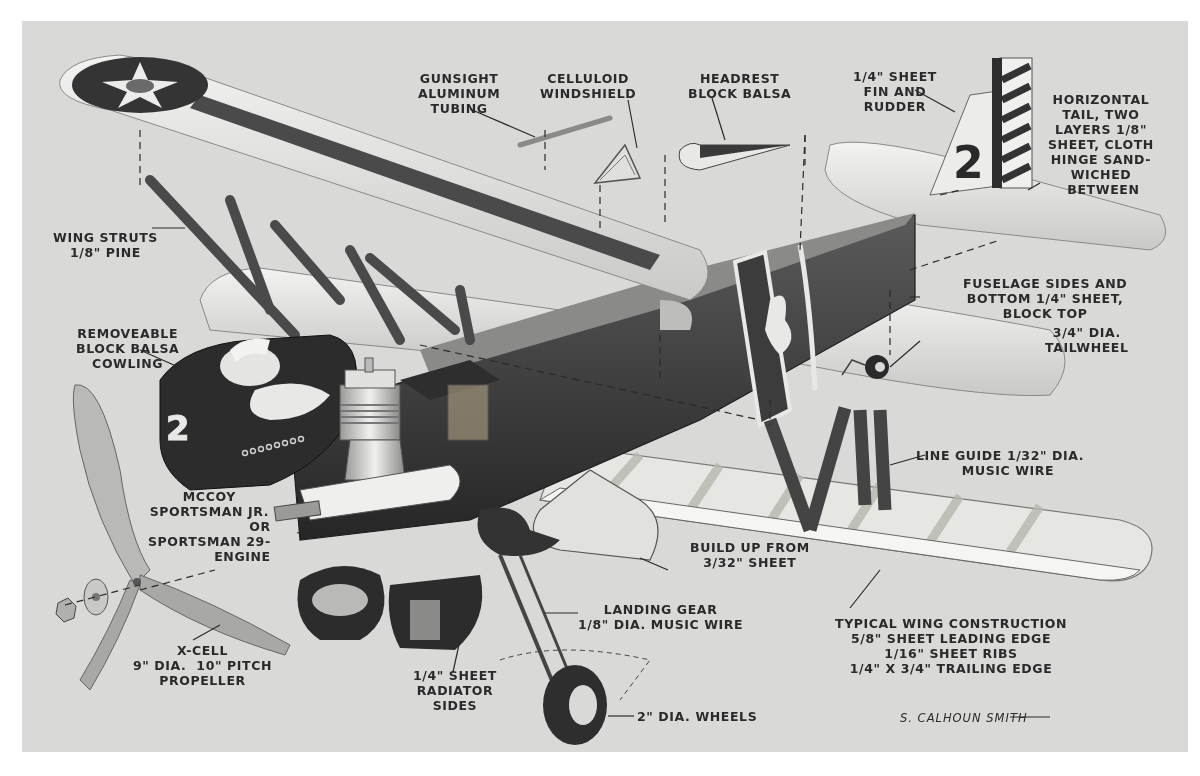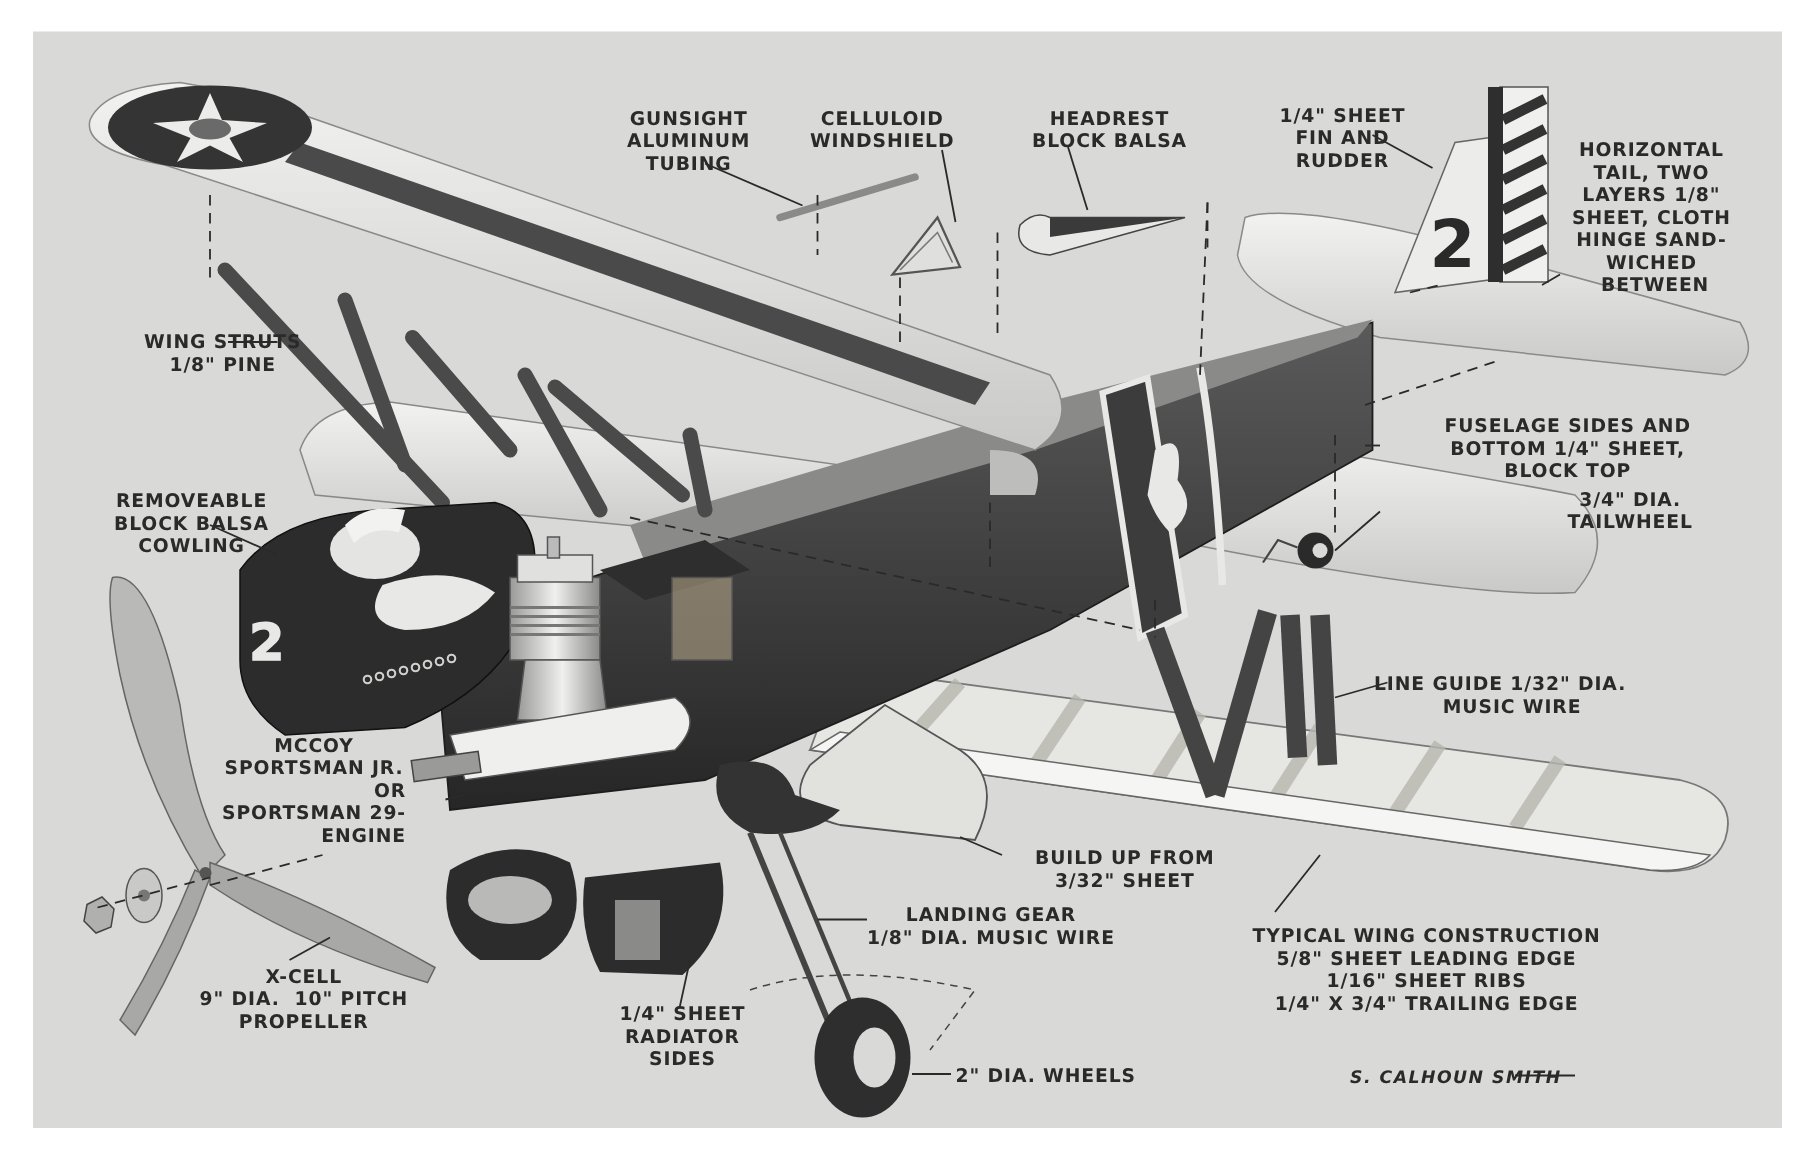--- a/index.html
+++ b/index.html
@@ -6,21 +6,21 @@
   body { width:1200px; height:776px; position:relative; overflow:hidden;
          font-family:"DejaVu Sans", sans-serif; }
   .paper { position:absolute; left:22px; top:21px; width:1166px; height:731px;
            background:#d9d9d7; }
   svg.art { position:absolute; left:0; top:0; width:1200px; height:776px; }
   .label { position:absolute; font-family:"DejaVu Sans", sans-serif; font-weight:bold;
            font-size:12.5px; line-height:15px; color:#2a2a2a; letter-spacing:0.6px;
            white-space:pre; text-transform:uppercase;text-align:center; }
   .label.center { text-align:center; }
   .credit { position:absolute; font-family:"DejaVu Sans", sans-serif; font-style:italic;
-            font-weight:bold; font-size:11.5px; color:#2a2a2a; letter-spacing:1px; }
+            font-weight:normal; font-size:11.5px; color:#2a2a2a; letter-spacing:1px; }
 </style>
 </head>
 <body>
 
 <div class="paper"></div>
 
 <svg class="art" viewBox="0 0 1200 776">
   <defs>
     <linearGradient id="wingG" x1="0" y1="0" x2="0" y2="1">
       <stop offset="0" stop-color="#f2f2f0"></stop>
@@ -228,33 +228,33 @@
 <div class="label" style="left:418px;top:71px;"><span>GUNSIGHT</span><br><span>ALUMINUM</span><br><span>TUBING</span></div>
 
 <div class="label" style="left:540px;top:71px;"><span>CELLULOID</span><br><span>WINDSHIELD</span></div>
 
 <div class="label" style="left:688px;top:71px;"><span>HEADREST</span><br><span>BLOCK BALSA</span></div>
 
 <div class="label" style="left:853px;top:69px;"><span>1/4" SHEET</span><br><span>FIN AND</span><br><span>RUDDER</span></div>
 
 <div class="label" style="left:1048px;top:92px;"><span>HORIZONTAL</span><br><span>TAIL, TWO</span><br><span>LAYERS 1/8"</span><br><span>SHEET, CLOTH</span><br><span>HINGE SAND-</span><br><span>WICHED</span><br><span> BETWEEN</span></div>
 
-<div class="label" style="left:53px;top:220px;margin-left:43px;"><span>WING STRUTS</span><br><span>1/8" PINE</span></div>
+<div class="label" style="left:53px;top:230px;"><span>WING STRUTS</span><br><span>1/8" PINE</span></div>
 
 <div class="label" style="left:963px;top:276px;"><span>FUSELAGE SIDES AND</span><br><span>BOTTOM 1/4" SHEET,</span><br><span>BLOCK TOP</span></div>
 
 <div class="label" style="left:76px;top:326px;"><span>REMOVEABLE</span><br><span>BLOCK BALSA</span><br><span>COWLING</span></div>
 
 <div class="label" style="left:1045px;top:325px;"><span>3/4" DIA.</span><br><span>TAILWHEEL</span></div>
 
 <div class="label" style="left:916px;top:448px;"><span>LINE GUIDE 1/32" DIA.</span><br><span style="padding-left:16px">MUSIC WIRE</span></div>
 
 <div class="label center" style="left:148px;top:489px;"><span style="display:block;text-align:center">McCOY</span><span style="display:block;text-align:center">SPORTSMAN JR.</span><span style="display:block;padding-left:54px;text-align:right">OR</span><span style="display:block;text-align:left">SPORTSMAN 29-</span><span style="display:block;padding-left:44px;text-align:right">ENGINE</span></div>
 
-<div class="label" style="left:690px;top:564px;"><span>BUILD UP FROM</span><br><span>3/32" SHEET</span></div>
+<div class="label" style="left:690px;top:540px;"><span>BUILD UP FROM</span><br><span>3/32" SHEET</span></div>
 
 <div class="label" style="left:578px;top:602px;"><span>LANDING GEAR</span><br><span>1/8" DIA. MUSIC WIRE</span></div>
 
 <div class="label" style="left:835px;top:616px;"><span>TYPICAL WING CONSTRUCTION</span><br><span>5/8" SHEET LEADING EDGE</span><br><span>1/16" SHEET RIBS</span><br><span>1/4" X 3/4" TRAILING EDGE</span></div>
 
 <div class="label" style="left:133px;top:643px;"><span>X-CELL</span><br><span>9" DIA.  10" PITCH</span><br><span>PROPELLER</span></div>
 
 <div class="label" style="left:413px;top:668px;"><span>1/4" SHEET</span><br><span>RADIATOR</span><br><span>SIDES</span></div>
 
 <div class="label" style="left:637px;top:709px;"><span>2" DIA. WHEELS</span></div>

